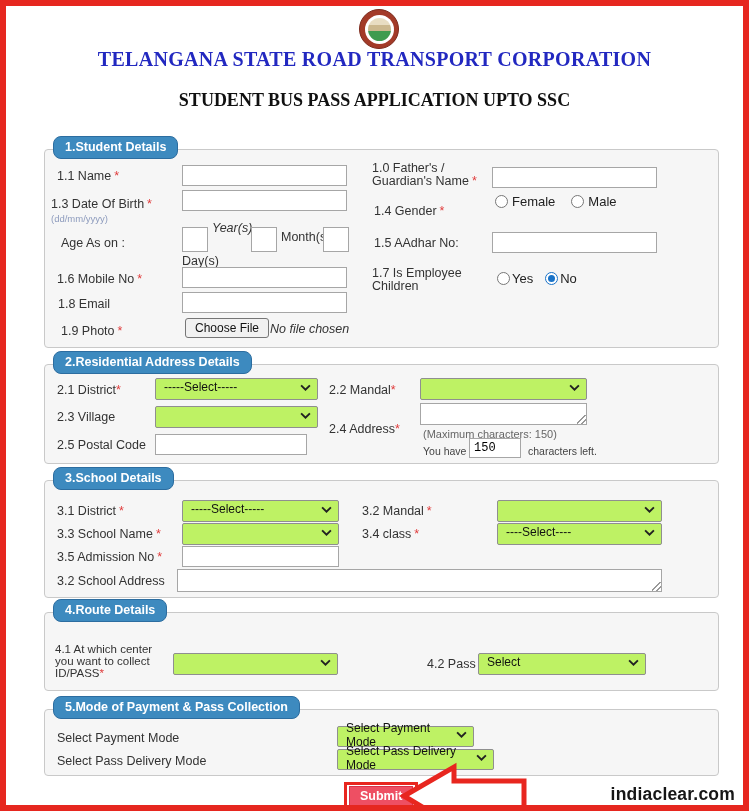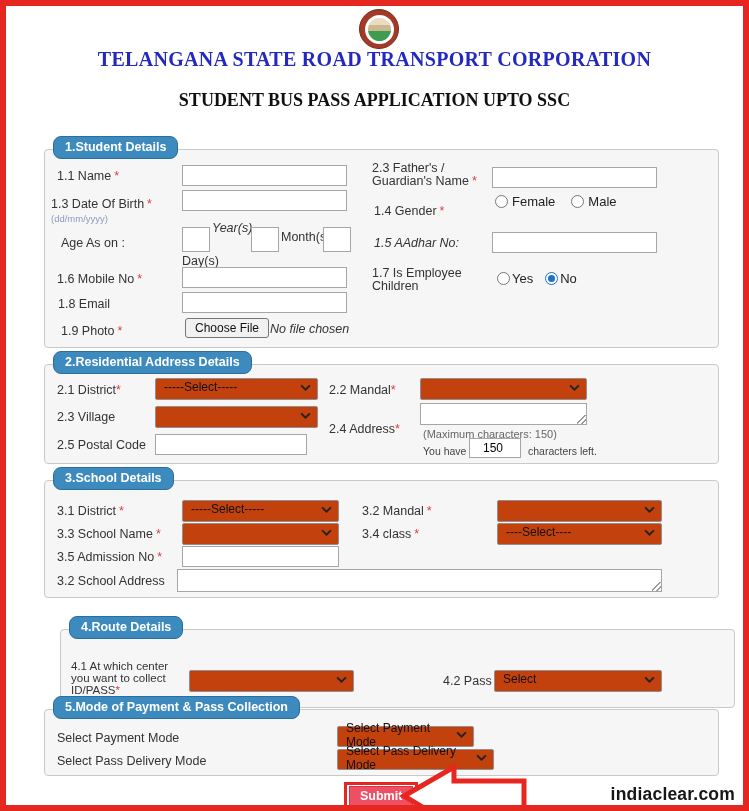--- a/index.html
+++ b/index.html
@@ -22,22 +22,22 @@
   .fs{position:absolute; background:#f6f6f6; border:1px solid #c9c9c9; border-radius:4px;}
   .badge{position:absolute; top:-14px; left:8px; background:#3d8abf; border:1px solid #2c6da0;
         border-radius:8px; color:#fff; font-weight:bold; font-size:12.5px; padding:3px 11px 4px; white-space:nowrap;}
   .label{position:absolute; font-size:12.5px; color:#333; white-space:nowrap; line-height:13px;}
   .hint{position:absolute; font-size:9.5px; color:#8d9bbd; white-space:nowrap;}
   .note{position:absolute; font-size:11px; color:#666; white-space:nowrap;}
   .small-note{position:absolute; font-size:10.5px; color:#444; white-space:nowrap;}
   .req{color:#e03a3a; margin-left:3px;}
   .req.tight{margin-left:0;}
   .inp{position:absolute; background:#fff; border:1px solid #a6a6a6; box-sizing:border-box;
-        font-size:12px; padding:1px 13px; font-family:Liberation Sans, sans-serif;}
-  .sel{position:absolute; background:#c2410c; border:1px solid #8f8f8f; border-radius:2px; box-sizing:border-box;
+        font-size:12px; padding:1px 4px; font-family:Liberation Mono, monospace;}
+  .sel{position:absolute; background:#bef264; border:1px solid #8f8f8f; border-radius:2px; box-sizing:border-box;
         display:flex; align-items:center; justify-content:space-between; padding:0 6px 4px 8px;
         font-size:12px; color:#111; cursor:default;}
   .sel .chev{flex:0 0 auto; margin-left:6px;}
   .ta{position:absolute; background:#fff; border:1px solid #a6a6a6; box-sizing:border-box; resize:none;
         font-family:"Liberation Sans",sans-serif; font-size:12px;}
   .handle{position:absolute; width:9px; height:9px; pointer-events:none;
         background:linear-gradient(135deg,transparent 0 42%,#999 42% 52%,transparent 52% 68%,#999 68% 78%,transparent 78%);}
   .radio-row{position:absolute; font-size:13px; color:#222; white-space:nowrap; display:flex; align-items:center; gap:4px;}
   .radio{position:relative; display:inline-block; width:13px; height:13px; border-radius:50%;
         border:1px solid #777; background:#fff; box-sizing:border-box;}
@@ -66,21 +66,21 @@
   </div>
   <div class="org-title">TELANGANA STATE ROAD TRANSPORT CORPORATION</div>
   <div class="form-title">STUDENT BUS PASS APPLICATION UPTO SSC</div>
 
   <div class="fs" style="left:38px; top:143px; width:673px; height:197px;">
     <div class="badge">1.Student Details</div>
 
     <span class="label" style="left:12px; top:20px;"><span>1.1 Name</span><span class="req">*</span></span>
     <input class="inp" style="left: 137px; top: 15px; width: 165px; height: 21px;">
 
-    <span class="label" style="left:327px; top:12px;"><span>2.3 Father's /</span><br><span>Guardian's Name</span><span class="req">*</span></span>
+    <span class="label" style="left:327px; top:12px;"><span>1.0 Father's /</span><br><span>Guardian's Name</span><span class="req">*</span></span>
     <input class="inp" style="left: 447px; top: 17px; width: 165px; height: 21px;">
 
     <span class="label" style="left:6px; top:48px;text-align:right;"><span>1.3 Date Of Birth</span><span class="req">*</span></span>
     <span class="hint" style="left:6px; top:63px;">(dd/mm/yyyy)</span>
     <input class="inp" style="left: 137px; top: 40px; width: 165px; height: 21px;">
 
     <span class="label" style="left:329px; top:55px;"><span>1.4 Gender</span><span class="req">*</span></span>
     <div class="radio-row" style="left:450px; top:44px;">
       <span class="radio"></span>
       <span>Female</span>
@@ -90,21 +90,21 @@
     </div>
 
     <span class="label" style="left:16px; top:87px;">Age As on :</span>
     <input class="inp" style="left: 137px; top: 77px; width: 26px; height: 25px;">
     <span class="label" style="left:167px; top:72px;font-style:italic;">Year(s)</span>
     <input class="inp" style="left: 206px; top: 77px; width: 26px; height: 25px;">
     <span class="label" style="left:236px; top:81px;">Month(s)</span>
     <input class="inp" style="left: 278px; top: 77px; width: 26px; height: 25px;">
     <span class="label" style="left:137px; top:105px;">Day(s)</span>
 
-    <span class="label" style="left:329px; top:87px;font-style:italic;">1.5 AAdhar No:</span>
+    <span class="label" style="left:329px; top:87px;">1.5 AAdhar No:</span>
     <input class="inp" style="left: 447px; top: 82px; width: 165px; height: 21px;">
 
     <span class="label" style="left:12px; top:123px;"><span>1.6 Mobile No</span><span class="req">*</span></span>
     <input class="inp" style="left: 137px; top: 117px; width: 165px; height: 21px;">
 
     <span class="label" style="left:327px; top:117px;"><span>1.7 Is Employee</span><br><span>Children</span></span>
     <div class="radio-row" style="left:452px; top:121px; gap:2px;">
       <span class="radio"></span>
       <span>Yes</span>
       <span class="radio-gap"></span>
@@ -195,21 +195,21 @@
     </div>
 
     <span class="label" style="left:12px; top:70px;"><span>3.5 Admission No</span><span class="req">*</span></span>
     <input class="inp" style="left: 137px; top: 65px; width: 157px; height: 21px;">
 
     <span class="label" style="left:12px; top:94px;">3.2 School Address</span>
     <textarea class="ta" style="left: 132px; top: 88px; width: 485px; height: 23px;"></textarea>
     <span class="handle" style="left:607px; top:101px;"></span>
   </div>
 
-  <div class="fs" style="left:38px; top:623px; width:673px; height:77px;margin-left:16px;">
+  <div class="fs" style="left:38px; top:606px; width:673px; height:77px;">
     <div class="badge">4.Route Details</div>
 
     <span class="label" style="left:10px; top:30px; font-size:11.5px; line-height:12px;"><span>4.1 At which center</span><br><span>you want to collect</span><br><span>ID/PASS</span><span class="req tight">*</span></span>
     <div class="sel" style="left:128px; top:40px; width:165px; height:22px;">
       <span></span>
       <svg class="chev" width="11" height="7" viewBox="0 0 10 6">
           <path d="M1 1l4 4 4-4" fill="none" stroke="#222" stroke-width="1.7"></path>
         </svg>
     </div>
 

